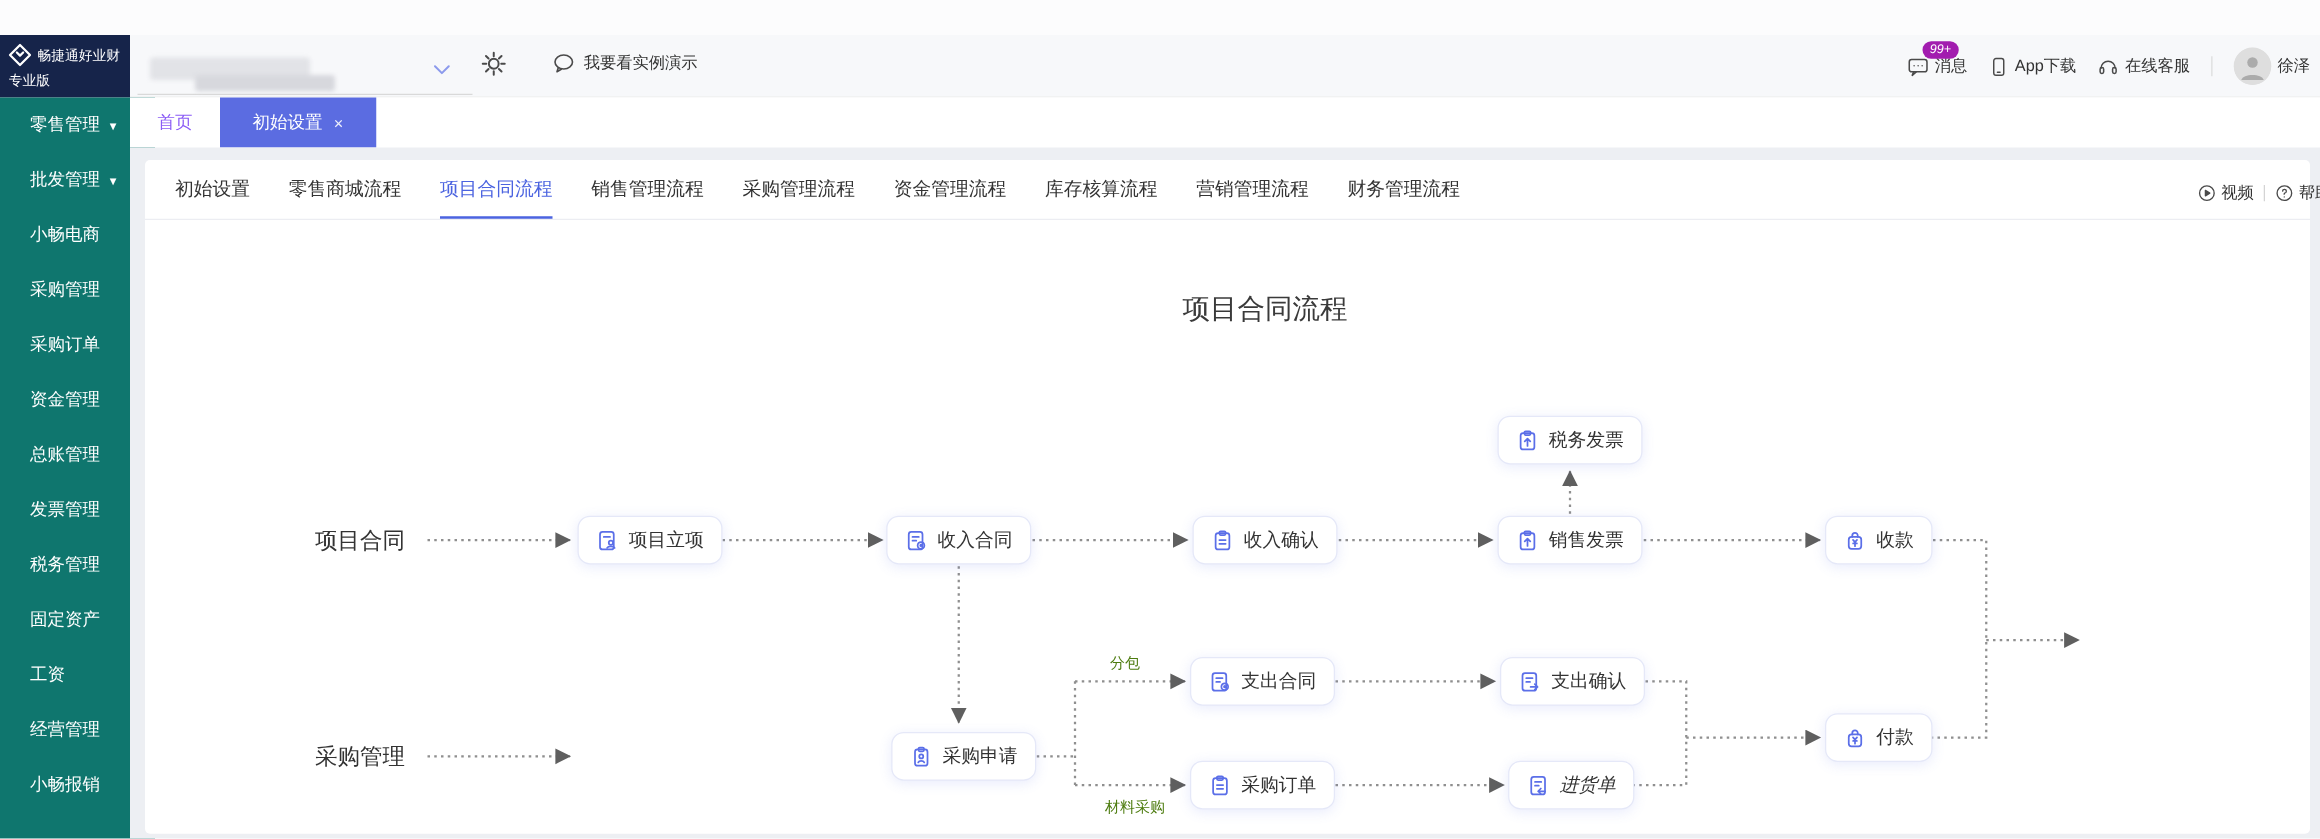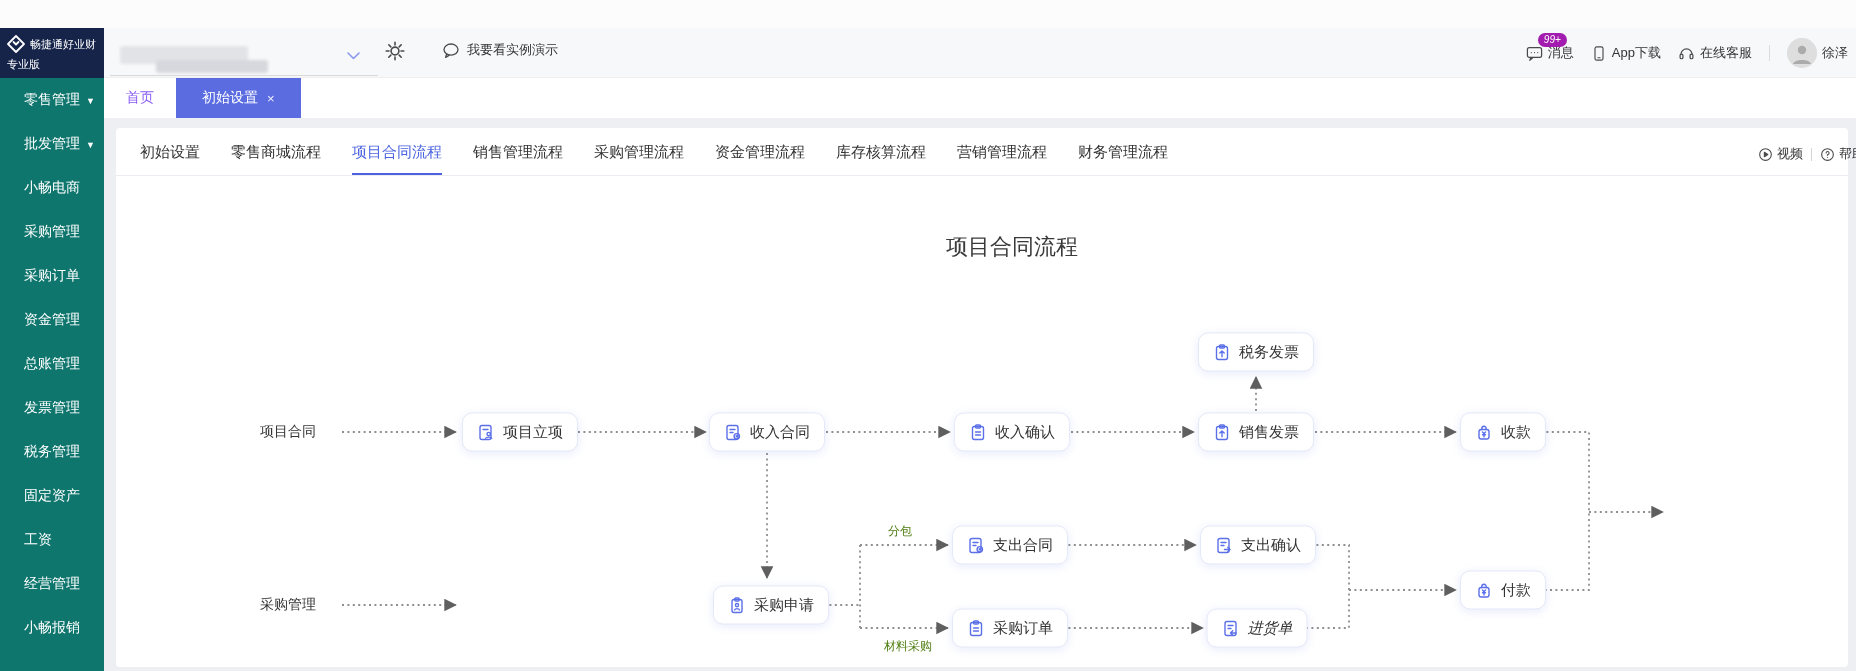--- a/index.html
+++ b/index.html
@@ -67,21 +67,21 @@
   
   .flow { position:absolute; inset:0; pointer-events:none; }
   .flow-title { position:absolute; left:912px; top:232px; width:200px; text-align:center;
                 font-size:22px; font-weight:500; color:#3a3a3a; }
   .edges { position:absolute; inset:0; width:100%; height:100%; }
   .flow-node { position:absolute; transform:translate(-50%,-50%); display:flex; align-items:center; gap:8px;
                background:#fff; border:1px solid #e5e8f8; border-radius:10px; padding:9px 14px;
                font-size:15px; color:#333; box-shadow:0 2px 10px rgba(93,111,232,.14);
                white-space:nowrap; pointer-events:auto; cursor:pointer; }
   .nicon { width:18px; height:18px; flex:0 0 auto; }
-  .row-label { position:absolute; transform:translate(-50%,-50%); font-size:14px; font-weight:500;
+  .row-label { position:absolute; transform:translate(-50%,-50%); font-size:18px; font-weight:500;
                color:#333; white-space:nowrap; }
   .edge-label { position:absolute; transform:translate(-50%,-50%); font-size:12px; color:#4d7c0f; white-space:nowrap; }
 
   .icon-stroke { stroke:#4a4a4a; stroke-width:1.3; fill:none; stroke-linecap:round; stroke-linejoin:round; }
 </style>
 </head>
 <body>
 
 <svg width="0" height="0" style="position:absolute">
   <defs>

